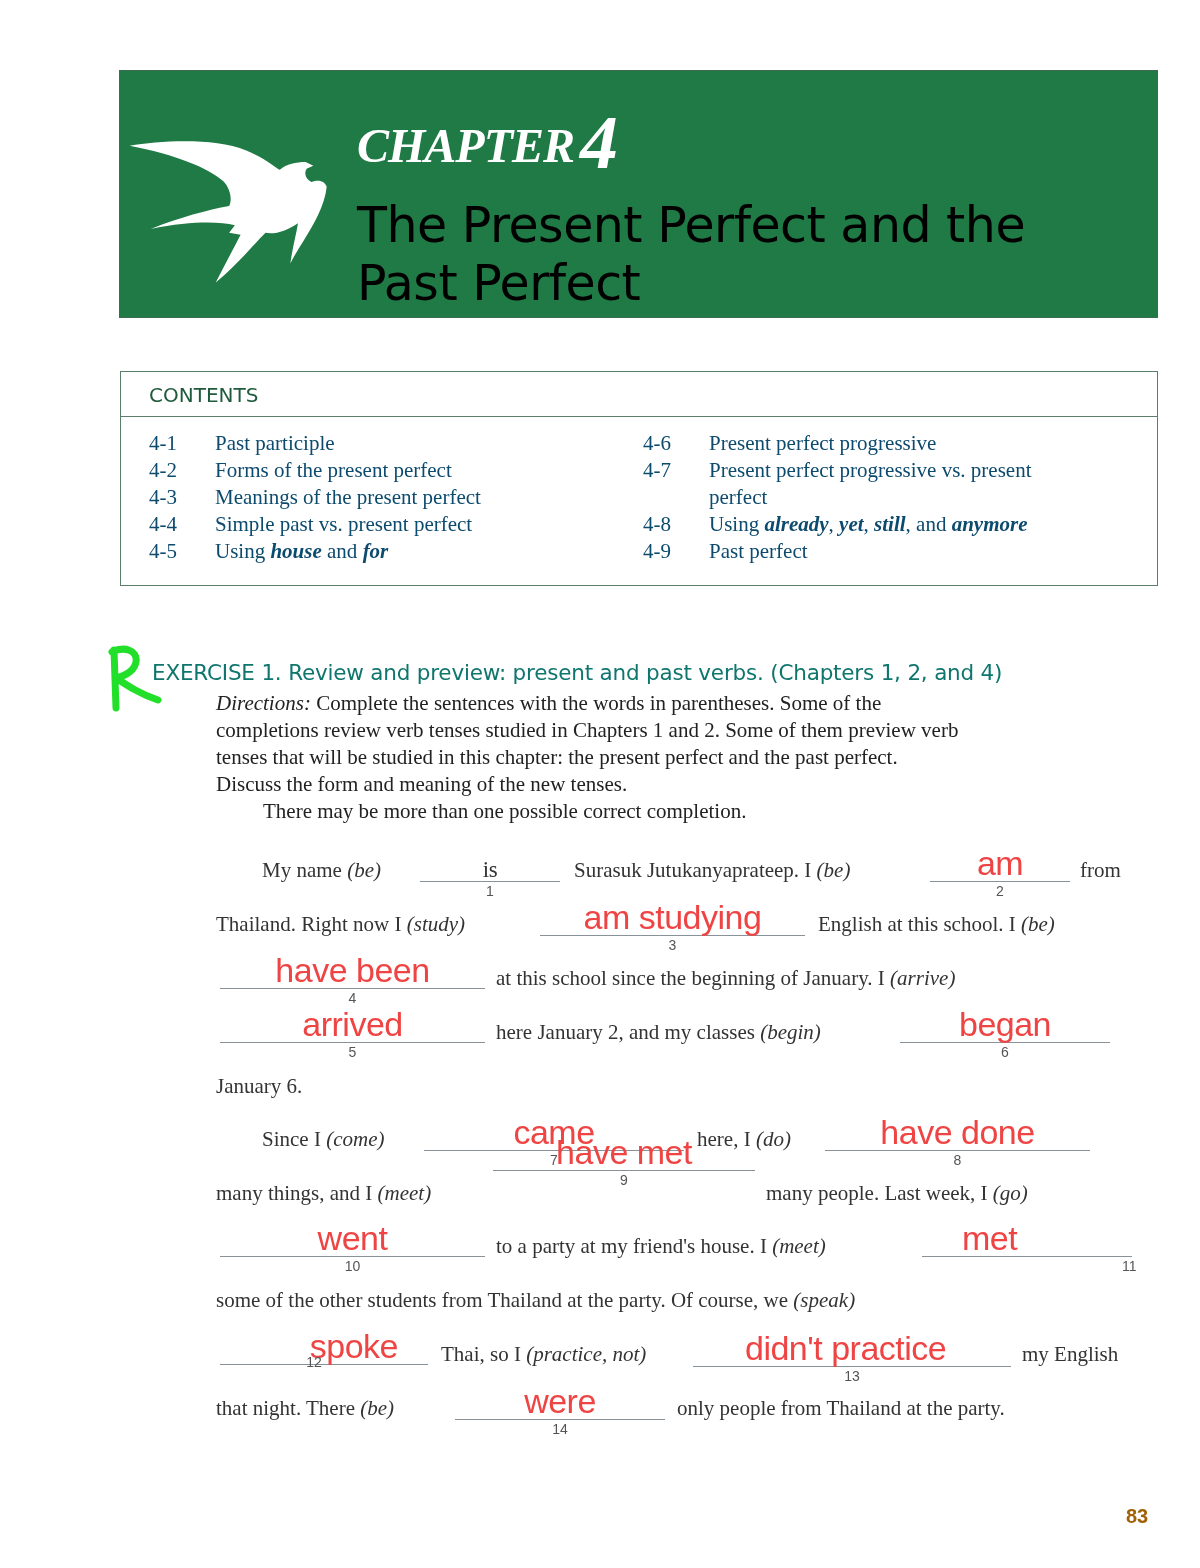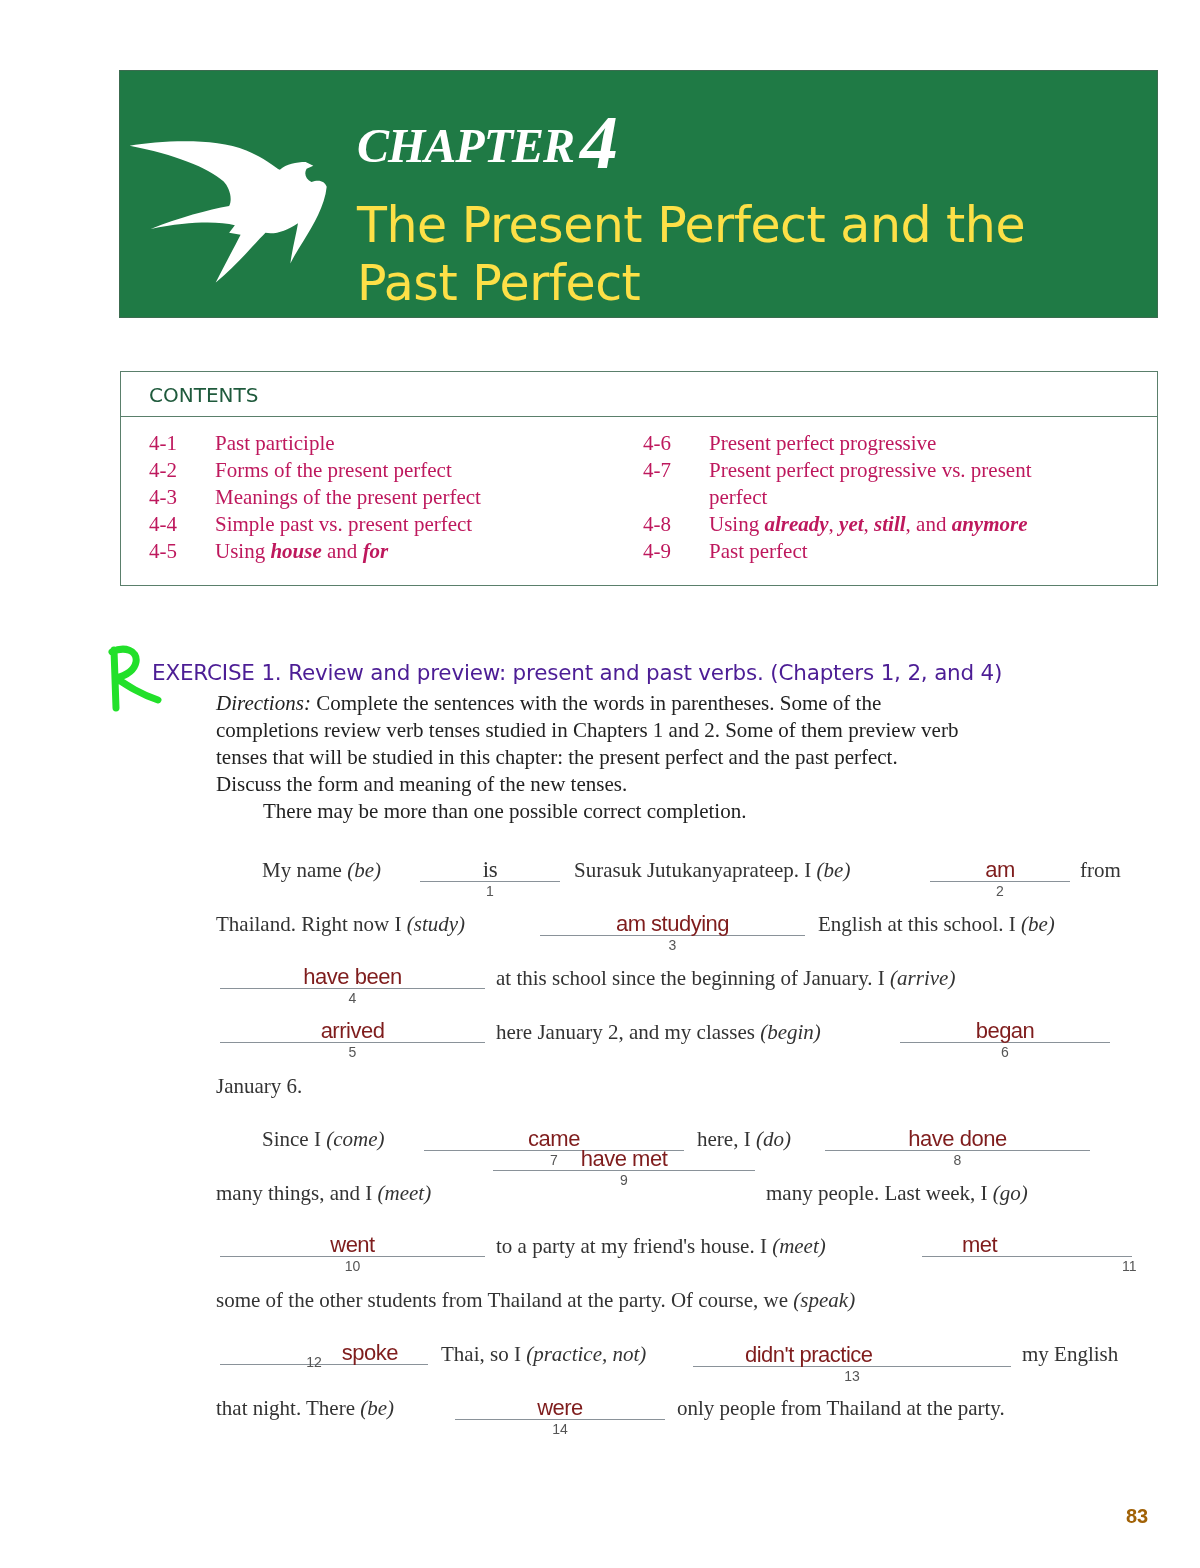--- a/index.html
+++ b/index.html
@@ -1,39 +1,39 @@
 <!DOCTYPE html>
 <html><head>
 <meta charset="utf-8">
 <style>
   html, body { margin:0; padding:0; background:#ffffff; }
   body { width:1200px; height:1568px; position:relative; overflow:hidden; font-family:"Liberation Serif", serif; color:#222; }
   .banner { position:absolute; left:119px; top:70px; width:1037px; height:246px; background:#1f7a45; border:1px solid #3c6b50; }
   .bird { position:absolute; left:2px; top:55px; width:220px; height:160px; }
   .chapter { position:absolute; left:237px; top:28px; color:#fff; font-family:"Liberation Serif", serif; font-style:italic; font-weight:bold; font-size:48px; letter-spacing:-1px; }
   .chapter .num { font-size:76px; vertical-align:-6px; margin-left:6px; }
-  .title { position:absolute; left:237px; top:126px; color:#fde047; font-family:"DejaVu Sans", sans-serif; font-size:49px; line-height:58px; letter-spacing:-0.5px; }
+  .title { position:absolute; left:237px; top:126px; color:#000000; font-family:"DejaVu Sans", sans-serif; font-size:49px; line-height:58px; letter-spacing:-0.5px; }
   .contents { position:absolute; left:120px; top:371px; width:1036px; height:213px; border:1.5px solid #5a7f6b; }
   .contents-head { height:44px; border-bottom:1.5px solid #5a7f6b; }
   .contents-label { position:absolute; left:28px; top:11px; font-family:"DejaVu Sans", sans-serif; font-size:20px; color:#1f5a3c; }
   .toc-col { position:absolute; top:58px; }
-  .toc-item { display:flex; font-size:21px; color:#be185d; line-height:27px; }
+  .toc-item { display:flex; font-size:21px; color:#0c4a6e; line-height:27px; }
   .toc-num { width:66px; flex:none; }
   .toc-text { flex:1; }
   .toc-text b { font-style:italic; }
   .mark-r { position:absolute; left:104px; top:644px; width:58px; height:70px; }
-  .ex-title { position:absolute; left:152px; top:660px; font-family:"DejaVu Sans", sans-serif; font-size:21.5px; color:#4c1d95; white-space:nowrap; letter-spacing:-0.2px; }
+  .ex-title { position:absolute; left:152px; top:660px; font-family:"DejaVu Sans", sans-serif; font-size:21.5px; color:#0f766e; white-space:nowrap; letter-spacing:-0.2px; }
   .directions { position:absolute; left:216px; top:690px; width:930px; font-size:21px; line-height:27px; color:#222; }
   .directions i { font-style:italic; }
   .directions p { margin:0; }
   .directions .indent { padding-left:47px; }
   .line { position:absolute; font-size:21px; color:#333; white-space:nowrap; }
   .line i { font-style:italic; }
   .blank { position:absolute; border-bottom:1.5px solid #8a9299; }
-  .blank .ans { position:absolute; left:0; right:0; bottom:-2px; text-align:center; font-family:"Liberation Sans", sans-serif; font-size:22px; color:#7f1d1d; letter-spacing:-0.5px; }
+  .blank .ans { position:absolute; left:0; right:0; bottom:-2px; text-align:center; font-family:"Liberation Sans", sans-serif; font-size:34px; color:#ef4444; letter-spacing:-0.5px; }
   .blank .ans.hand { font-family:"Liberation Serif", serif; color:#333; font-size:23px; }
   .blank .idx { position:absolute; left:0; right:0; top:4px; text-align:center; font-family:"Liberation Sans", sans-serif; font-size:14px; color:#555; }
   .page-num { position:absolute; left:1126px; top:1505px; font-family:"Liberation Sans", sans-serif; font-weight:bold; font-size:20px; color:#a16207; }
 </style>
 </head>
 <body>
 
 <div class="banner">
   <svg class="bird" viewBox="0 0 230 160">
     <path fill="#ffffff" d="M8,17 C40,12 95,8 130,22 C150,30 160,40 165,42 C172,36 182,34 192,34 L200,38 L193,41 C190,46 192,52 198,55 C206,52 212,54 214,60 C212,80 200,100 190,116 C185,124 180,132 176,140 C178,125 182,110 184,98 C172,106 160,110 150,108 C138,120 120,142 98,160 C108,140 118,122 124,110 L112,108 L118,100 C100,96 70,96 30,104 C60,92 90,84 112,80 C116,72 112,60 106,54 C90,40 55,26 8,17 Z"></path>

